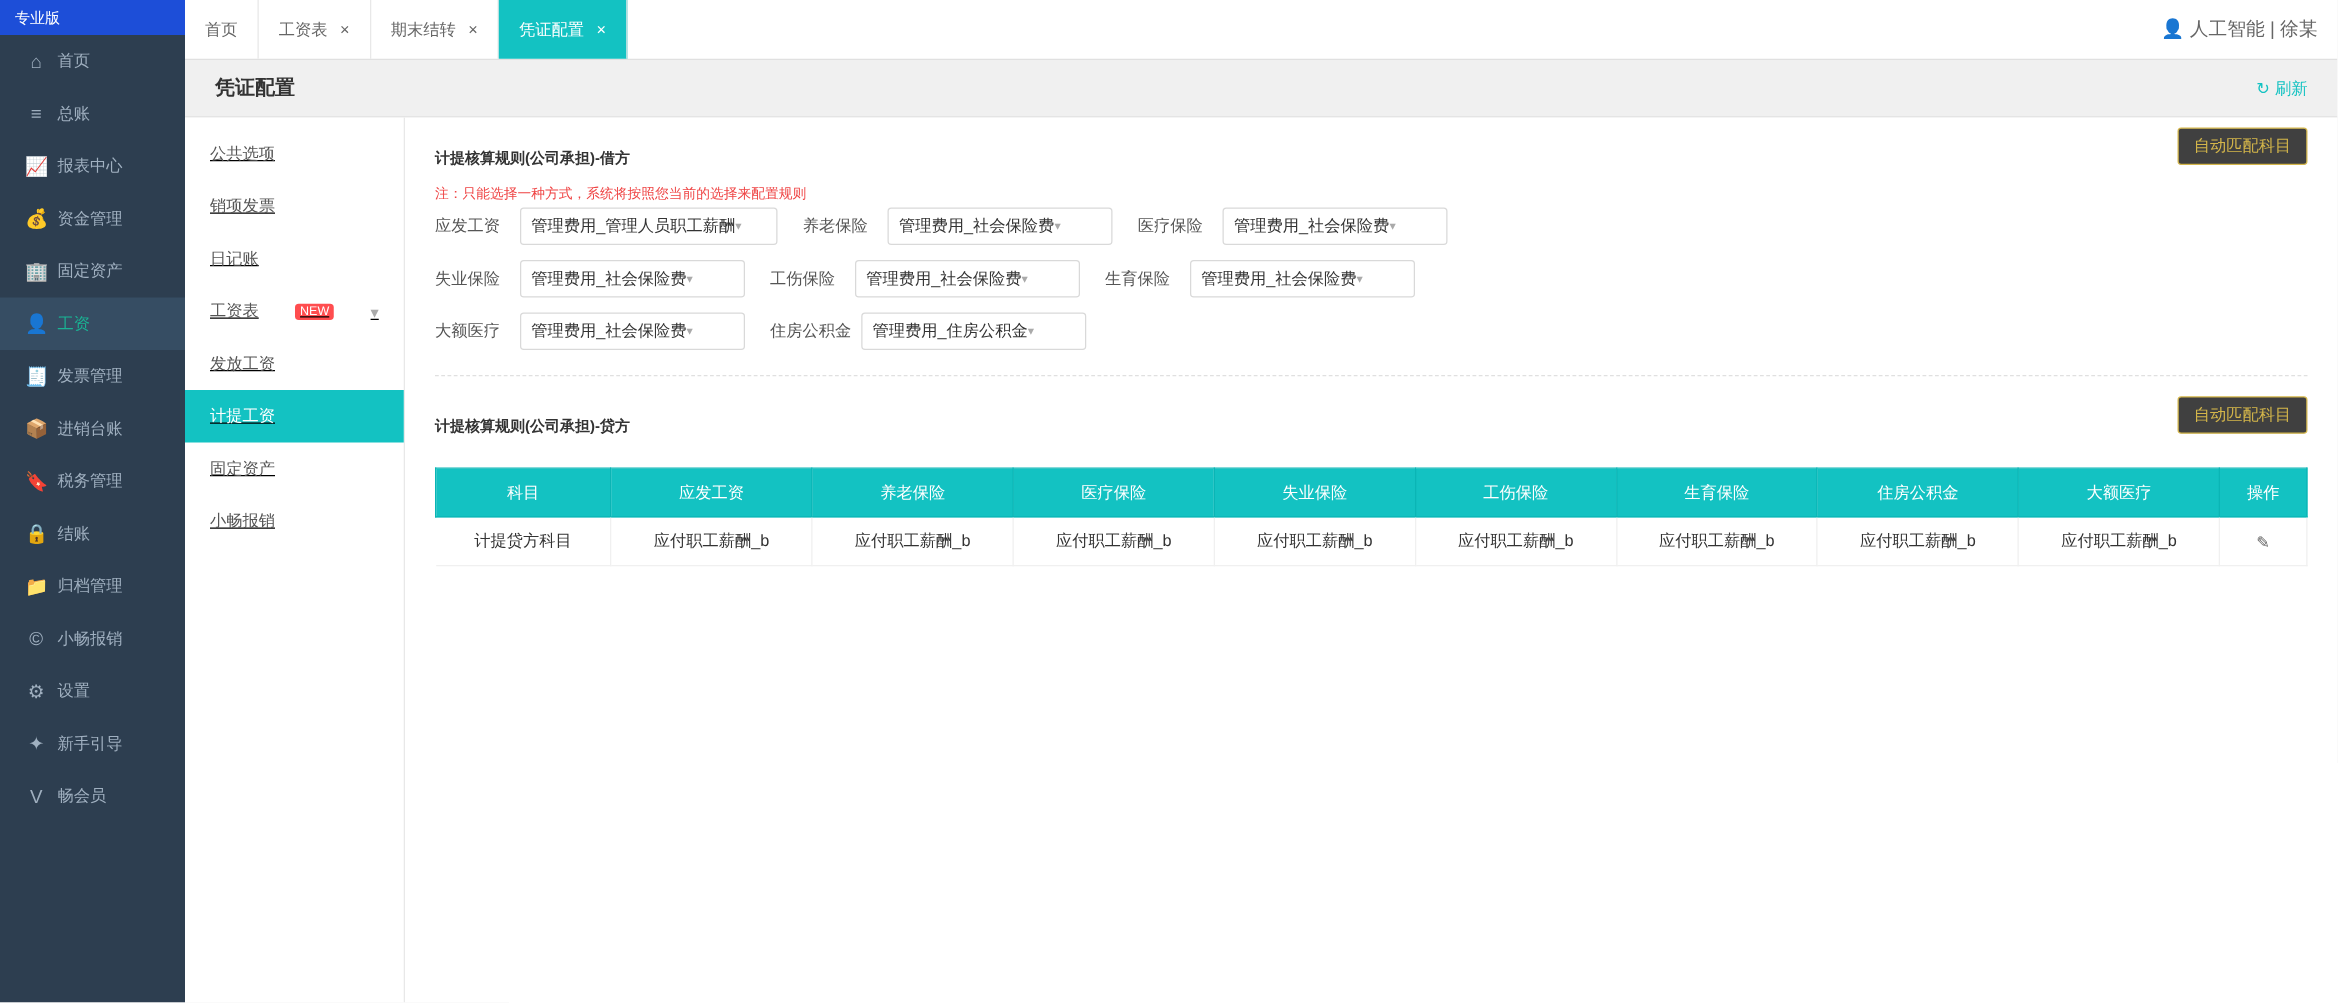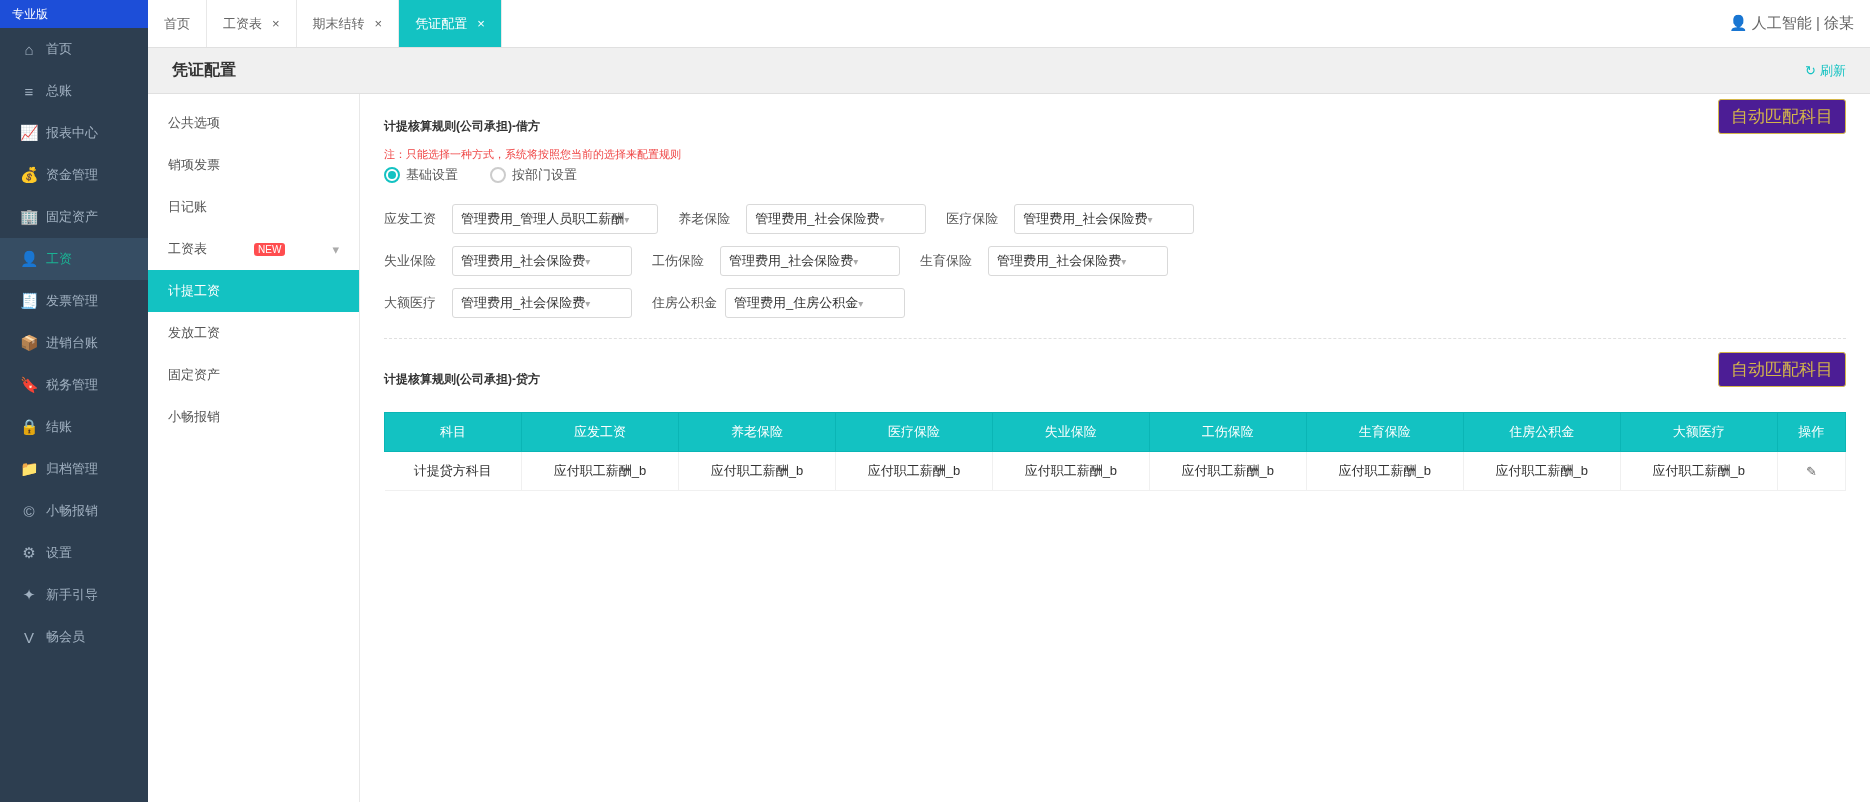--- a/index.html
+++ b/index.html
@@ -22,35 +22,35 @@
     .tab-close-btn { margin-left: 4px; }
     .top-right { position: absolute; right: 16px; display: flex; align-items: center; gap: 12px; color: #666; font-size: 15px; }
 
     
     .page-header { background: #f0f0f0; padding: 12px 24px; display: flex; align-items: center; justify-content: space-between; border-bottom: 1px solid #e0e0e0; }
     .page-title { font-size: 16px; font-weight: bold; color: #333; }
     .refresh-btn { color: #13c2c2; cursor: pointer; font-size: 13px; display: flex; align-items: center; gap: 4px; }
 
     
     .content-layout { display: flex; height: calc(100% - 50px); }
-    .left-menu { width: 212px; background: white; border-right: 1px solid #e8e8e8; padding-top: 8px; flex-shrink: 0; }
+    .left-menu { width: 176px; background: white; border-right: 1px solid #e8e8e8; padding-top: 8px; flex-shrink: 0; text-decoration: underline; }
     .left-menu-item { padding: 12px 20px; color: #555; cursor: pointer; font-size: 13px; display: flex; align-items: center; justify-content: space-between; }
     .left-menu-item.active { background: #13c2c2; color: white; }
     .left-menu-item .new-badge { background: #ff4d4f; color: white; font-size: 10px; padding: 1px 4px; border-radius: 3px; margin-left: 4px; }
 
     
     .form-area { flex: 1; padding: 24px; overflow-y: auto; background: white; }
 
     
     .section { margin-bottom: 32px; }
     .section-title { font-size: 12px; font-weight: bold; color: #333; margin-bottom: 12px; }
     .section-note { color: #ef4444; font-size: 11px; margin-bottom: 4px; }
 
     
-    .auto-match-btn { border: 1px solid #d4b64a; color: #d4b64a; background: #4c1d95; padding: 5px 12px; font-size: 17px; cursor: pointer; border-radius: 3px; float: right; margin-top: -32px; }
+    .auto-match-btn { border: 1px solid #d4b64a; color: #d4b64a; background: #404040; padding: 5px 12px; font-size: 13px; cursor: pointer; border-radius: 3px; float: right; margin-top: -32px; }
 
     
     .radio-group { display: flex; align-items: center; gap: 32px; margin-bottom: 20px; }
     .radio-item { display: flex; align-items: center; gap: 6px; cursor: pointer; color: #555; font-size: 13px; }
     .radio-circle { width: 16px; height: 16px; border-radius: 50%; border: 2px solid #ccc; display: flex; align-items: center; justify-content: center; }
     .radio-circle.selected { border-color: #13c2c2; }
     .radio-circle.selected::after { content: ''; width: 8px; height: 8px; border-radius: 50%; background: #13c2c2; display: block; }
     .form-row { display: flex; align-items: center; width: 100%; gap: 20px; margin-bottom: 12px; }
     .form-field { display: flex; align-items: center; gap: 8px; }
     .field-label { color: #555; font-size: 13px; white-space: nowrap; min-width: 60px; }
@@ -173,53 +173,43 @@
         <span>销项发票</span>
       </div>
       <div class="left-menu-item">
         <span>日记账</span>
       </div>
       <div class="left-menu-item">
         <span>工资表</span>
         <span class="new-badge">NEW</span>
         <span style="color:#aaa; margin-left:4px;">▾</span>
       </div>
+      <div class="left-menu-item">
+        <span>发放工资</span>
+      </div>
       <div class="left-menu-item active">
         <span>计提工资</span>
-      </div>
-      <div class="left-menu-item">
-        <span>发放工资</span>
       </div>
       <div class="left-menu-item">
         <span>固定资产</span>
       </div>
       <div class="left-menu-item">
         <span>小畅报销</span>
       </div>
     </div>
 
     <div class="form-area">
 
       <div class="section">
         <div style="display:flex; justify-content:space-between; align-items:center;">
           <span class="section-title">计提核算规则(公司承担)-借方</span>
           <button class="auto-match-btn">自动匹配科目</button>
         </div>
         <div class="section-note">注：只能选择一种方式，系统将按照您当前的选择来配置规则</div>
 
-        <div class="radio-group">
-          <div class="radio-item">
-            <div class="radio-circle selected"></div>
-            <span>基础设置</span>
-          </div>
-          <div class="radio-item">
-            <div class="radio-circle"></div>
-            <span>按部门设置</span>
-          </div>
-        </div>
 
         <div class="form-row">
           <div class="form-field">
             <span class="field-label">应发工资</span>
             <div class="field-select">
               <span>管理费用_管理人员职工薪酬</span>
               <span class="select-arrow">▾</span>
             </div>
           </div>
           <div class="form-field">

